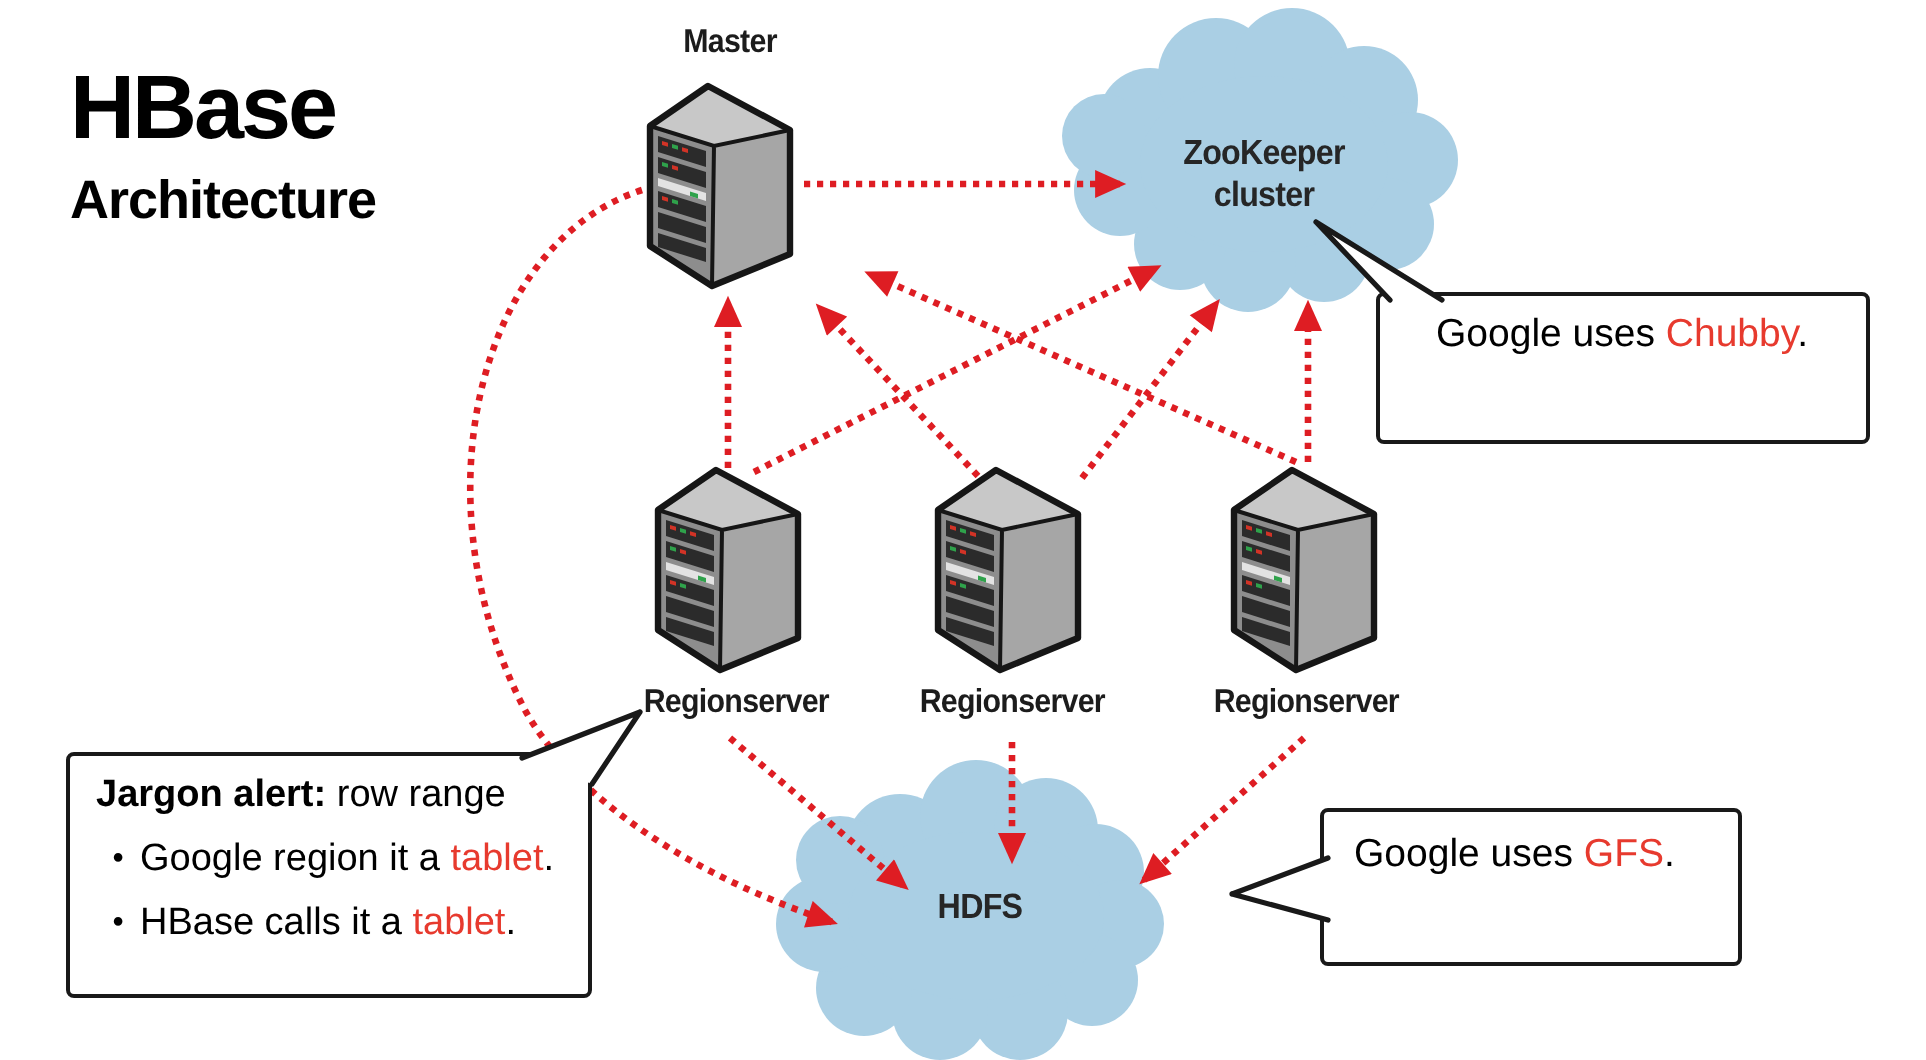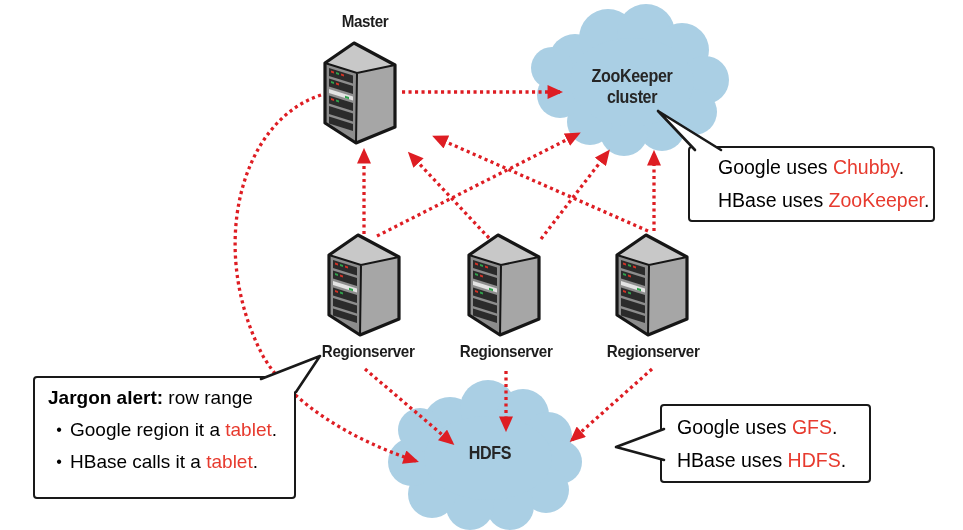--- a/index.html
+++ b/index.html
@@ -49,20 +49,24 @@
   .co-jargon{left:33px;top:376px;width:263px;height:123px;padding:4px 0 0 13px;font-size:19px;line-height:32px;}
   .hl{color:var(--text-red);}
   .jargon-bullet-row{display:flex;}
   .bullet{width:22px;text-align:center;flex:none;font-size:16px;}
 </style>
 </head>
 <body>
 
 <div class="canvas">
 
+  <div class="title-block">
+    <div class="title-main">HBase</div>
+    <div class="title-sub">Architecture</div>
+  </div>
 
   <svg class="diagram-svg" width="963" height="530" viewBox="0 0 963 530">
     <defs>
       <marker id="ah" viewBox="0 0 10 9" refX="8" refY="4.5" markerWidth="16" markerHeight="14" markerUnits="userSpaceOnUse" orient="auto">
         <path d="M0,0 L10,4.5 L0,9 Z"></path>
       </marker>
       <symbol id="tower" viewBox="0 0 72 104">
         <polygon points="0,22 29,2 70,24 32,32" fill="#c8c8c8"></polygon>
         <polygon points="0,22 32,32 31,102 0,82" fill="#8d8d8d"></polygon>
         <polygon points="32,32 70,24 70,86 31,102" fill="#a6a6a6"></polygon>
@@ -143,26 +147,24 @@
     <div>ZooKeeper</div>
     <div>cluster</div>
   </div>
   <div class="nodelabel lbl-rs lbl-rs1">Regionserver</div>
   <div class="nodelabel lbl-rs lbl-rs2">Regionserver</div>
   <div class="nodelabel lbl-rs lbl-rs3">Regionserver</div>
   <div class="nodelabel lbl-hdfs">HDFS</div>
 
   <div class="callout co-zk">
     <div><span>Google uses </span><span class="hl">Chubby</span><span>.</span></div>
-    <div><span>HBase uses </span><span class="hl">ZooKeeper</span><span>.</span></div>
   </div>
 
   <div class="callout co-hdfs">
     <div><span>Google uses </span><span class="hl">GFS</span><span>.</span></div>
-    <div><span>HBase uses </span><span class="hl">HDFS</span><span>.</span></div>
   </div>
 
   <div class="callout co-jargon">
     <div><b>Jargon alert:</b><span> row range</span></div>
     <div class="jargon-bullet-row">
       <span class="bullet">•</span>
       <span><span>Google region it a </span><span class="hl">tablet</span><span>.</span></span>
     </div>
     <div class="jargon-bullet-row">
       <span class="bullet">•</span>

